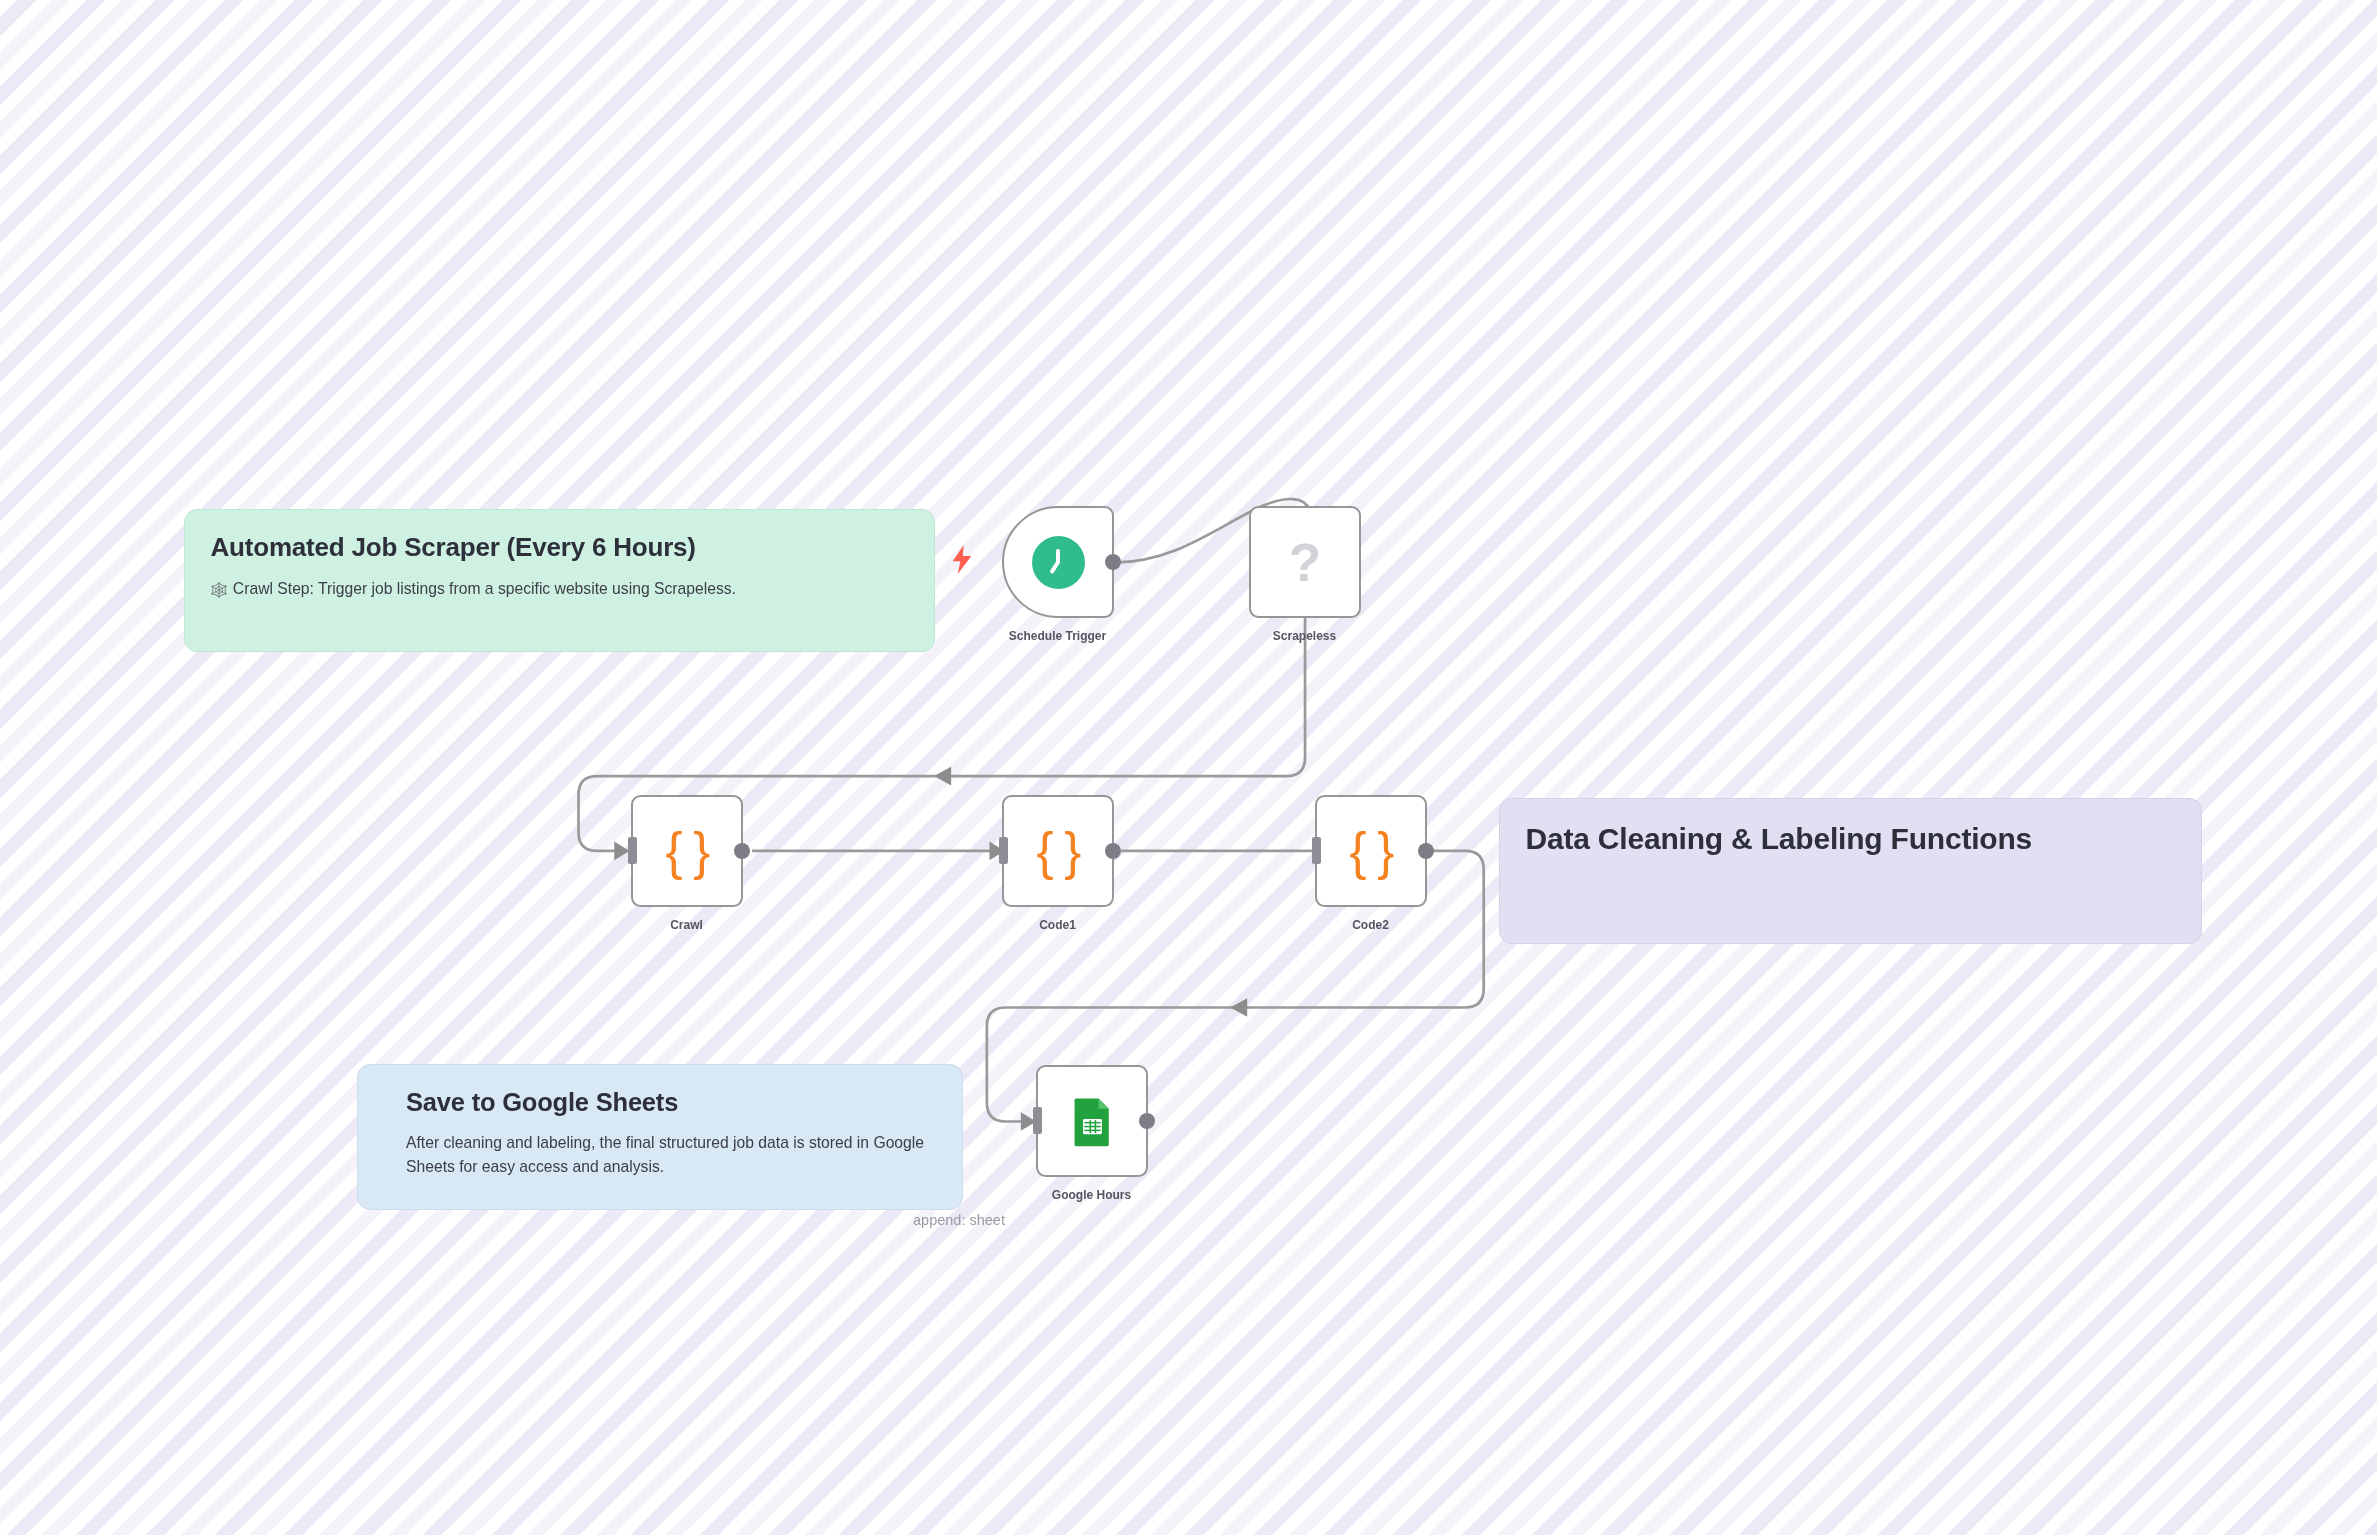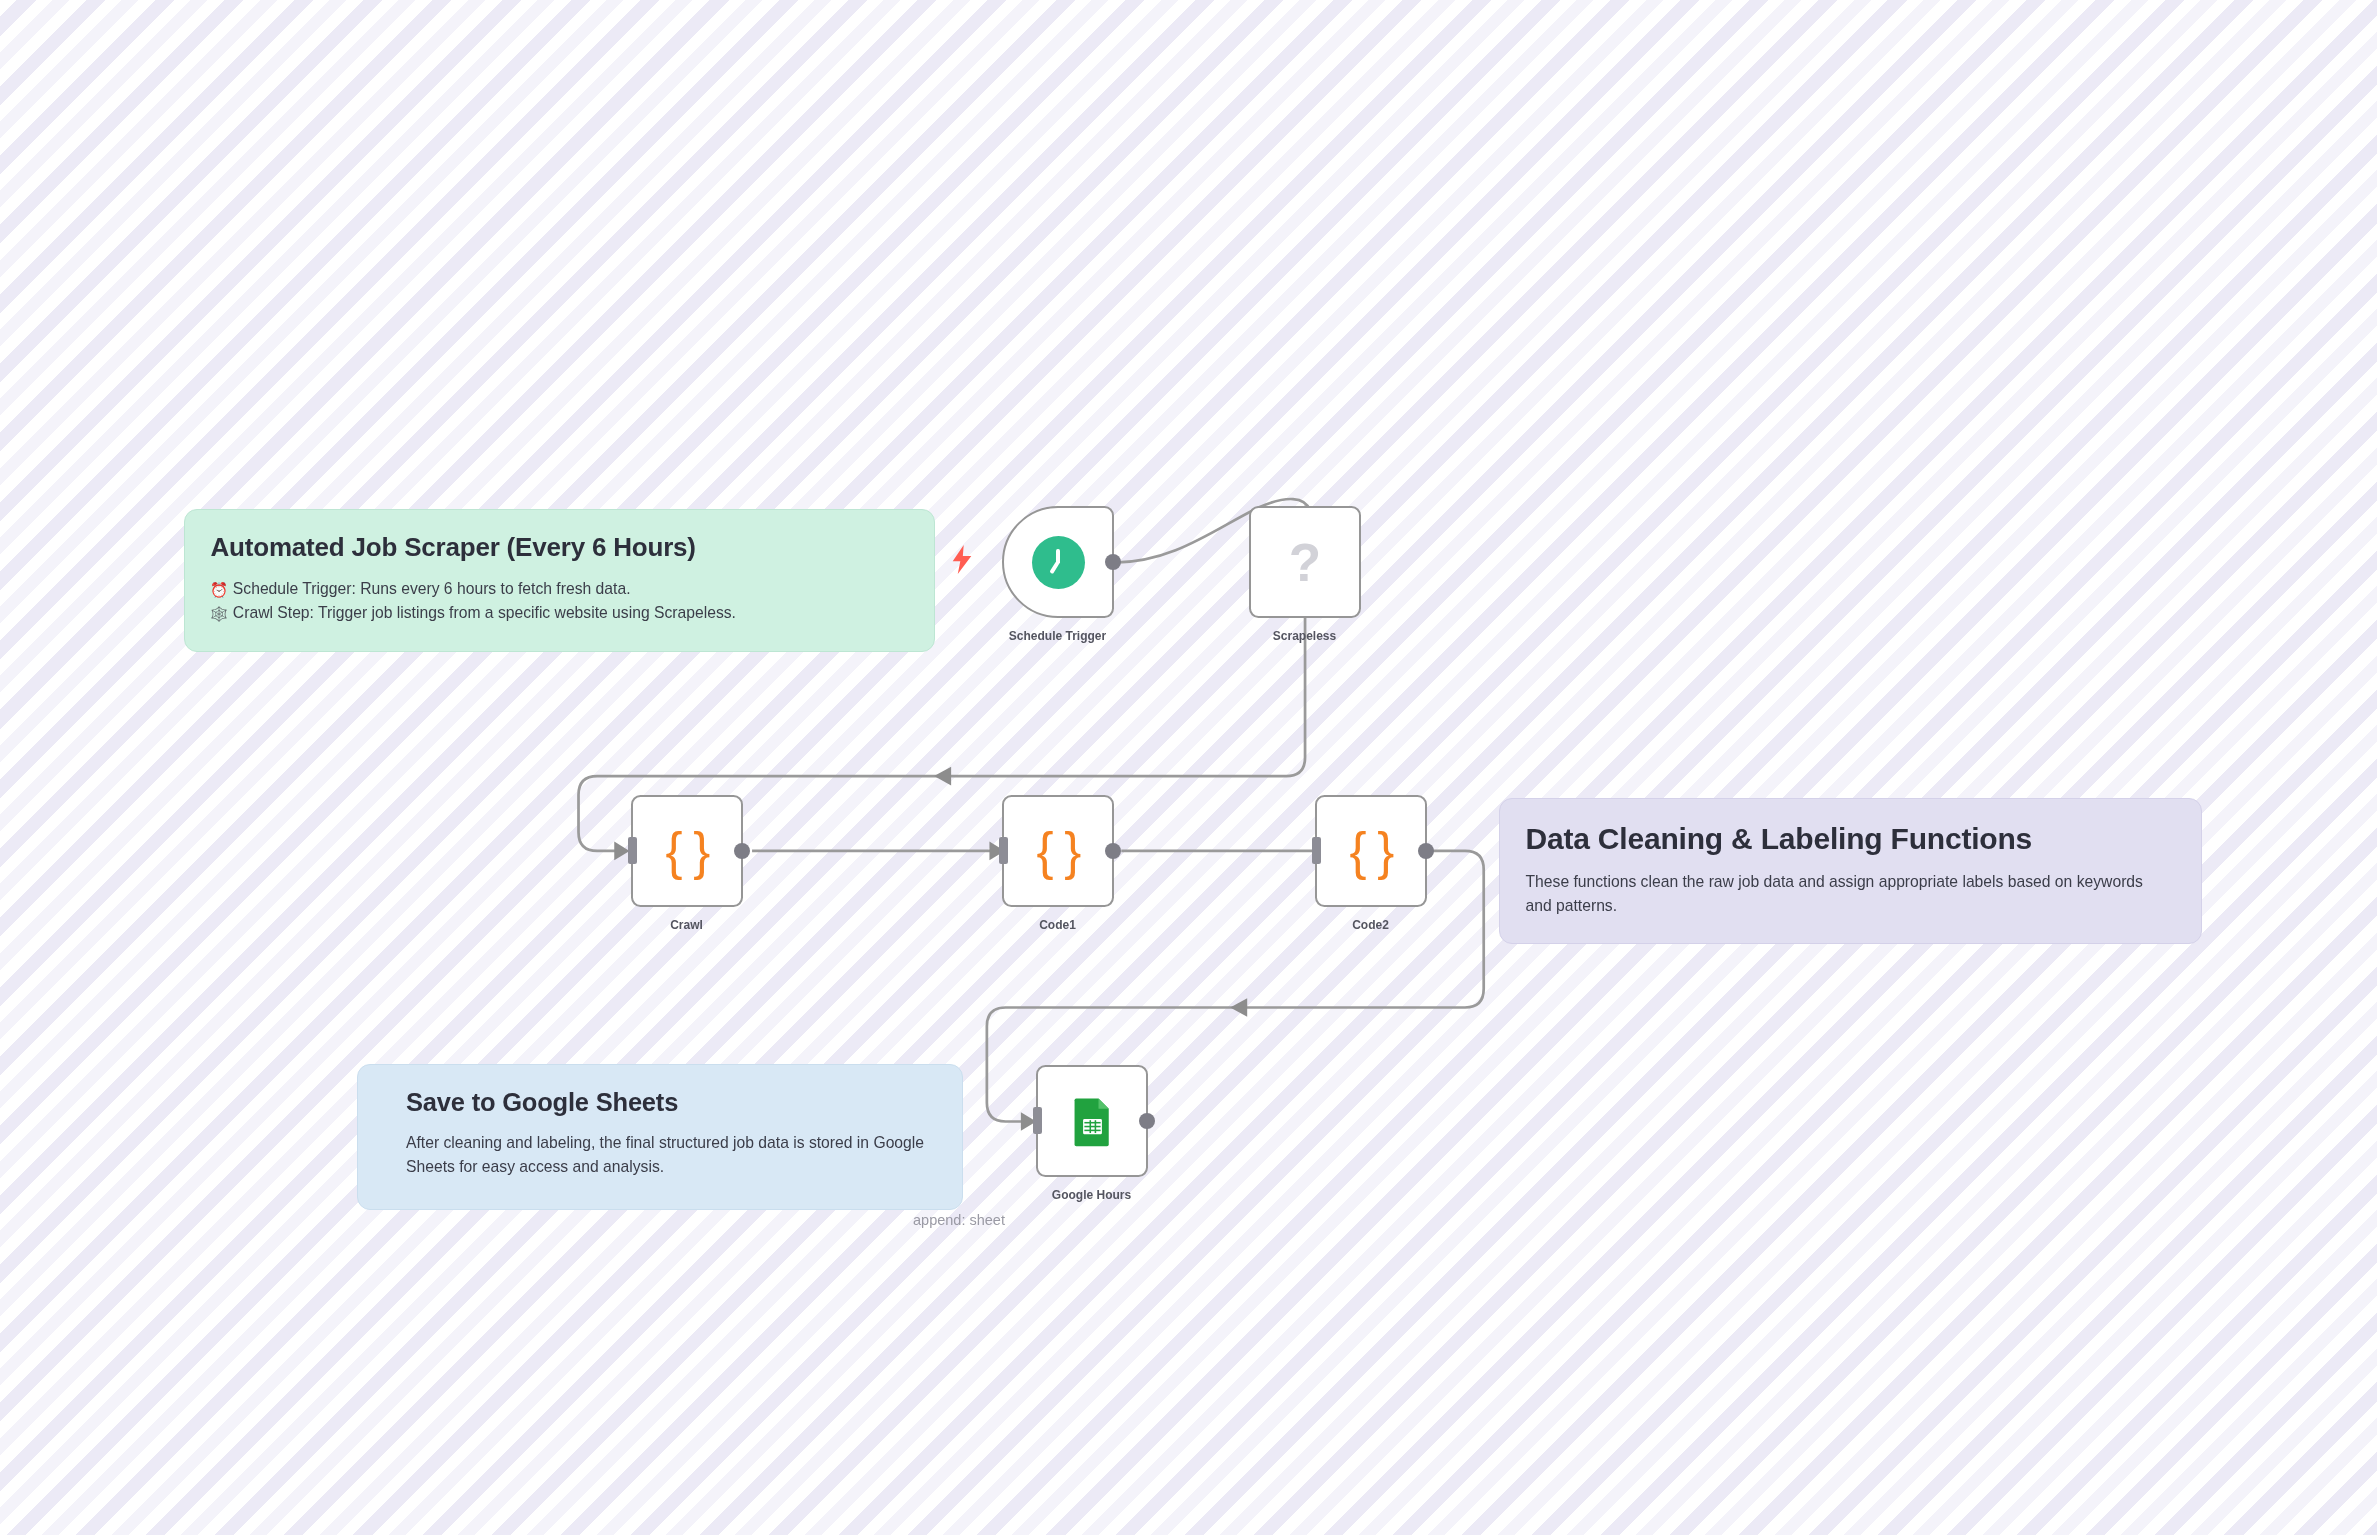--- a/index.html
+++ b/index.html
@@ -239,28 +239,26 @@
     <polygon class="edge-arrow" points="1596,989 1596,1011 1614,1000"></polygon>
 
     <path class="edge-path" d="M 1683 1000 L 1722 1000 Q 1744 1000 1744 1022 L 1744 1162 Q 1744 1184 1722 1184 L 1182 1184 Q 1160 1184 1160 1206 L 1160 1296 Q 1160 1318 1182 1318 L 1208 1318"></path>
     <polygon class="edge-arrow" points="1466,1173 1466,1195 1446,1184"></polygon>
     <polygon class="edge-arrow" points="1200,1307 1200,1329 1218,1318"></polygon>
   </svg>
 
   <div class="sticky" id="sticky-green">
     <div class="sticky-title">Automated Job Scraper (Every 6 Hours)</div>
     <div class="sticky-body">
-      <span class="note-line"><span class="note-emoji">⏰</span><span>Schedule Trigger: Runs every 6 hours to fetch fresh data.</span></span>
       <span class="note-line"><span class="note-emoji">🕸️</span><span>Crawl Step: Trigger job listings from a specific website using Scrapeless.</span></span>
     </div>
   </div>
 
   <div class="sticky" id="sticky-purple">
     <div class="sticky-title">Data Cleaning &amp; Labeling Functions</div>
-    <div class="sticky-body">These functions clean the raw job data and assign appropriate labels based on keywords and patterns.</div>
   </div>
 
   <div class="sticky" id="sticky-blue">
     <div class="sticky-title">Save to Google Sheets</div>
     <div class="sticky-body">After cleaning and labeling, the final structured job data is stored in Google Sheets for easy access and analysis.</div>
   </div>
 
   <svg id="trigger-bolt" viewBox="0 0 26 34" xmlns="http://www.w3.org/2000/svg">
     <polygon points="15,0 2,19 11,19 8,34 24,13 14,13" fill="#ff5d52"></polygon>
   </svg>

